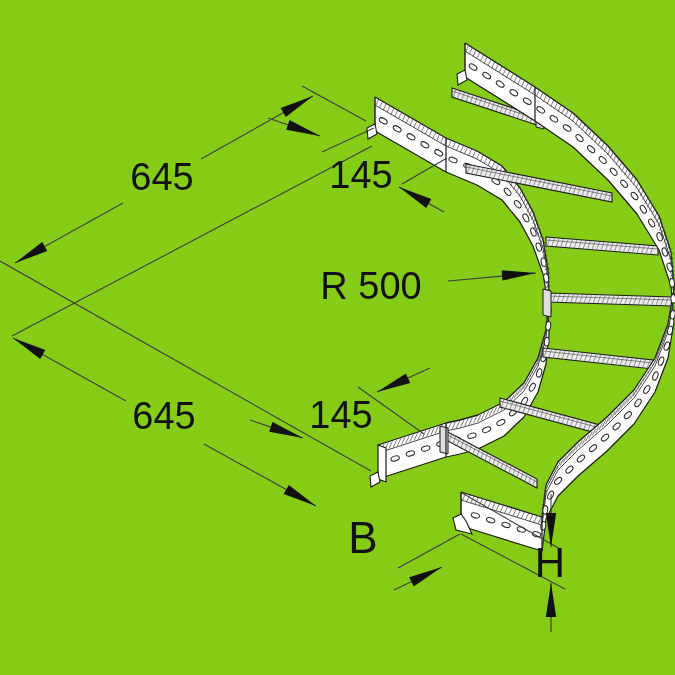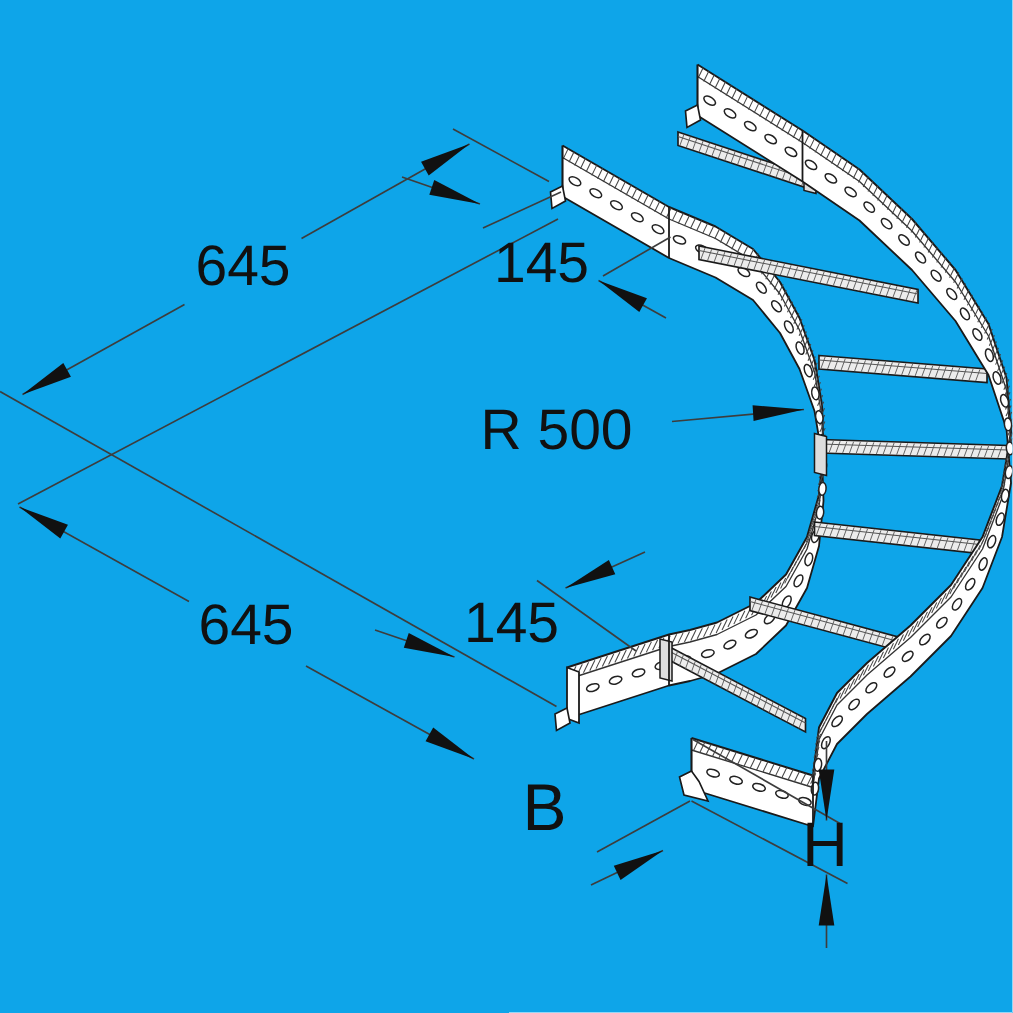--- a/index.html
+++ b/index.html
@@ -1,16 +1,16 @@
 <!DOCTYPE html>
 <html><head>
 <meta charset="utf-8">
 <style>
   html,body{margin:0;padding:0;background:#fff;}
-  .stage{width:675px;height:675px;background:#0ea5e9;overflow:hidden;position:relative;}
+  .stage{width:675px;height:675px;background:#84cc16;overflow:hidden;position:relative;}
   svg{display:block;}
   text{font-family:"Liberation Sans","DejaVu Sans",sans-serif;fill:#111;}
   .dim-label{font-size:38px;}
   .dim-label-b{font-size:44px;}
   .dim-label-h{font-size:42px;}
 </style>
 </head>
 <body>
 
 <div class="stage">

